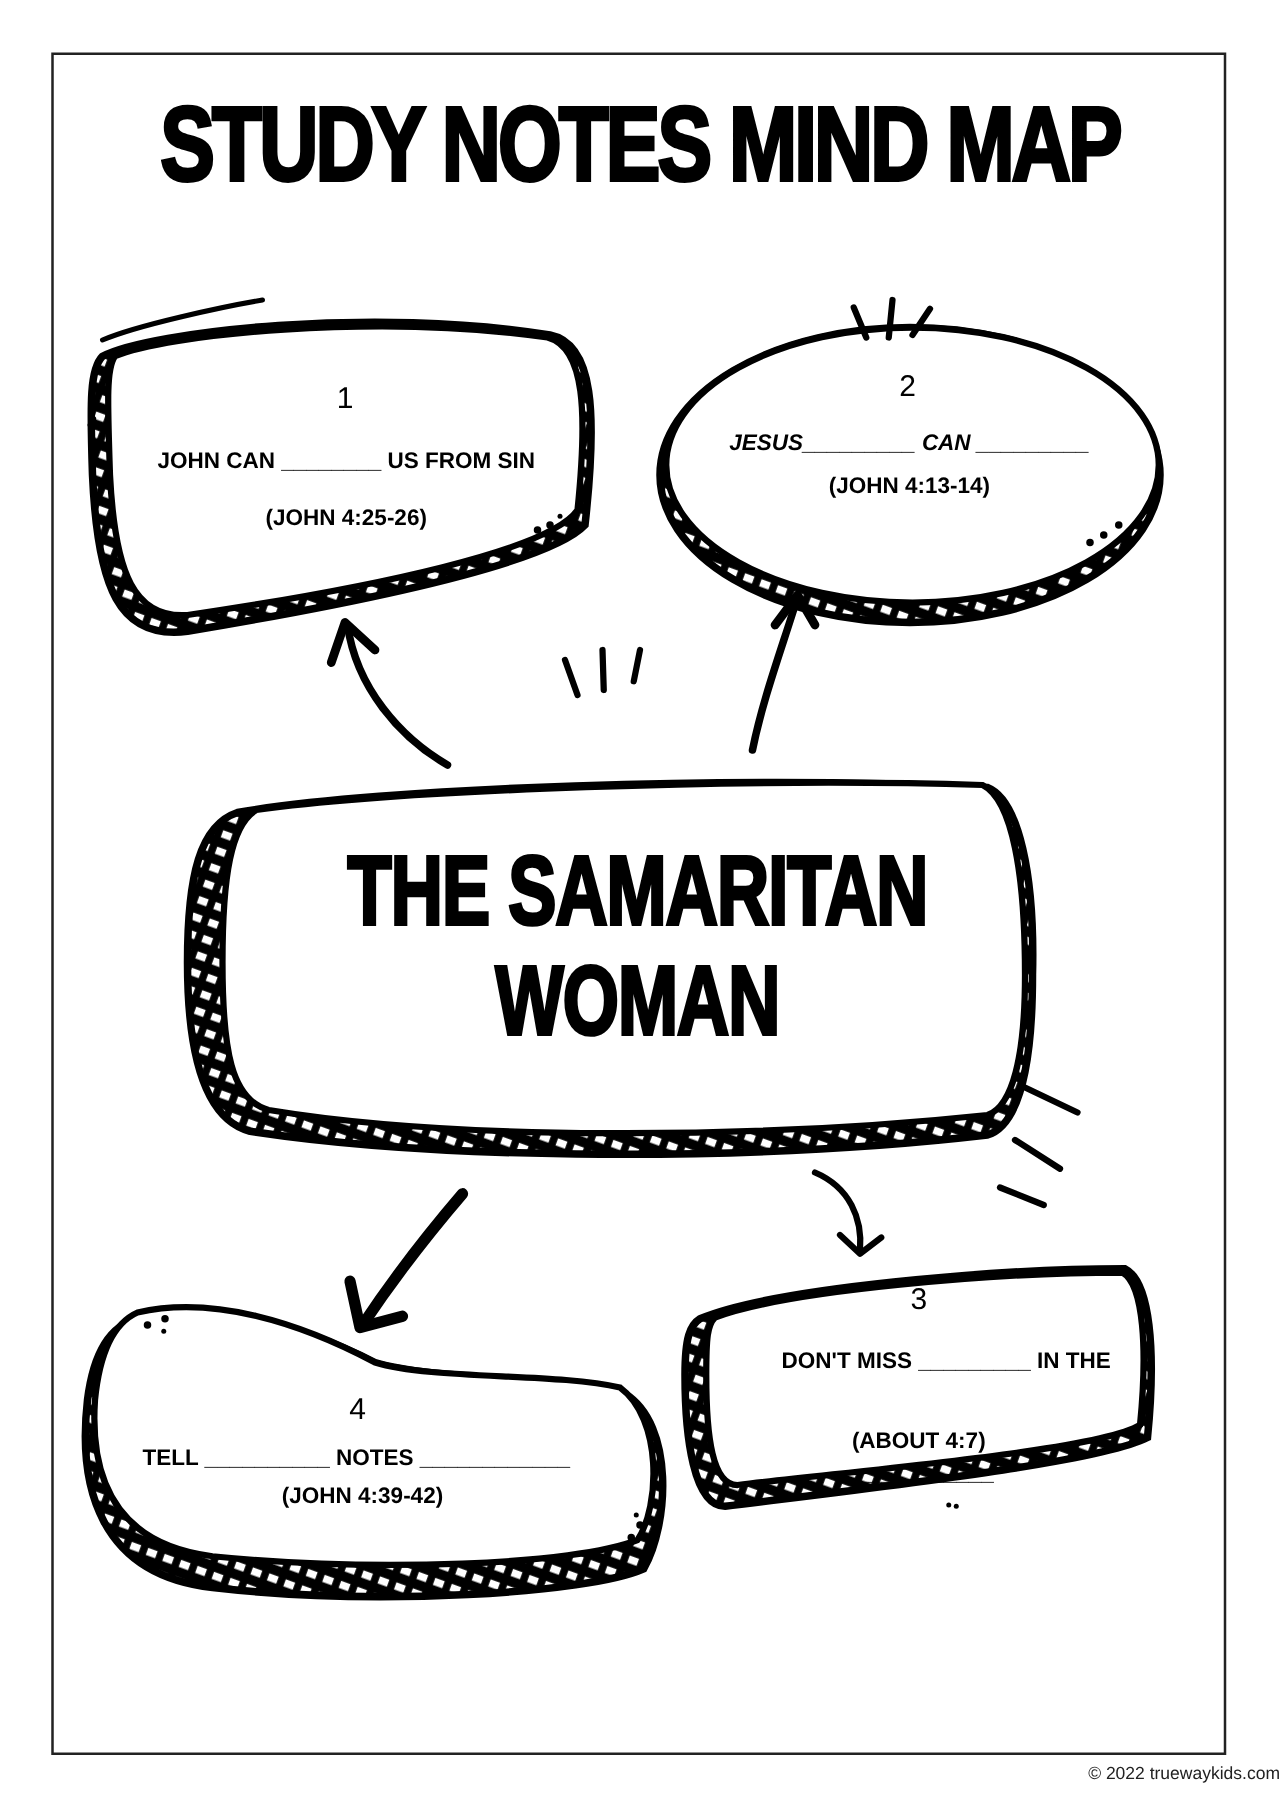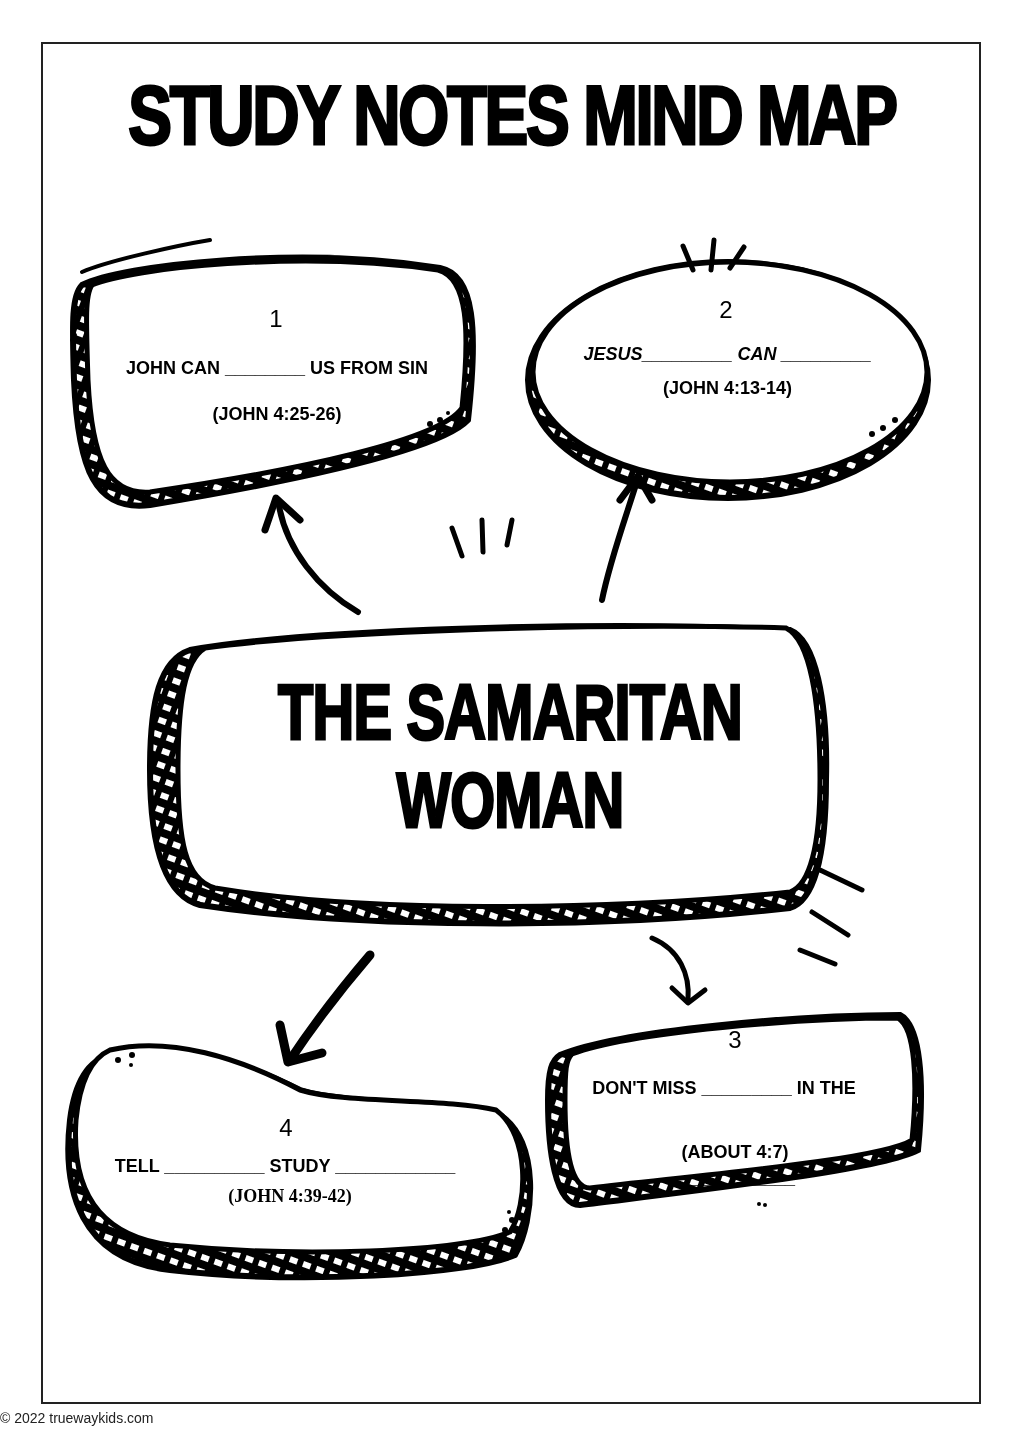--- a/index.html
+++ b/index.html
@@ -3,21 +3,21 @@
 <meta charset="utf-8">
 <style>
   html,body{margin:0;padding:0;background:#fff;}
   body{width:1024px;height:1447px;position:relative;overflow:hidden;font-family:"Liberation Sans",sans-serif;color:#000;}
   .frame{position:absolute;left:41px;top:42px;width:940px;height:1362px;border:2px solid #222;box-sizing:border-box;}
   .title{position:absolute;left:0;width:1024px;top:70px;text-align:center;font-family:"Liberation Sans",sans-serif;font-weight:900;font-size:84px;line-height:90px;letter-spacing:-3px;transform:scaleX(0.78);transform-origin:center;-webkit-text-stroke:3px #000;}
   svg.art{position:absolute;left:0;top:0;width:1024px;height:1447px;}
   .num{position:absolute;font-family:"Liberation Sans",sans-serif;font-size:24px;text-align:center;}
   .line{position:absolute;font-family:"Liberation Sans",sans-serif;font-weight:700;font-size:18px;text-align:center;white-space:nowrap;}
   .center-title{position:absolute;left:190px;width:640px;top:668px;text-align:center;font-family:"Liberation Sans",sans-serif;font-weight:900;font-size:78px;line-height:88px;transform:scaleX(0.74);transform-origin:center;-webkit-text-stroke:3px #000;letter-spacing:-1px;}
-  .footer{position:absolute;left:0;width:1024px;top:1410px;text-align:left;font-size:14px;color:#222;}
+  .footer{position:absolute;left:0;width:1024px;top:1410px;text-align:right;font-size:14px;color:#222;}
 </style>
 </head>
 <body>
 
 <div class="frame"></div>
 
 <div class="title">STUDY NOTES MIND MAP</div>
 
 <svg class="art" viewBox="0 0 1024 1447">
   <defs>
@@ -103,21 +103,21 @@
 <div class="num" style="left:706px;top:296px;width:40px;">2</div>
 <div class="line" style="left:540px;top:344px;width:375px;font-style:italic;">JESUS_________ CAN _________</div>
 <div class="line" style="left:540px;top:378px;width:375px;">(JOHN 4:13-14)</div>
 
 <div class="center-title">
   <div>THE SAMARITAN</div>
   <div>WOMAN</div>
 </div>
 
 <div class="num" style="left:715px;top:1026px;width:40px;">3</div>
-<div class="line" style="left:539px;top:1078px;width:370px;">DON'T MISS _________ IN THE</div>
+<div class="line" style="left:572px;top:1078px;width:370px;">DON'T MISS _________ IN THE</div>
 <div class="line" style="left:555px;top:1168px;width:360px;">____________</div>
 <div class="line" style="left:555px;top:1142px;width:360px;">(ABOUT 4:7)</div>
 
 <div class="num" style="left:266px;top:1114px;width:40px;">4</div>
-<div class="line" style="left:80px;top:1156px;width:410px;">TELL __________ STUDY ____________</div>
-<div class="line" style="left:80px;top:1186px;width:420px;font-family:Liberation Serif, serif;">(JOHN 4:39-42)</div>
+<div class="line" style="left:80px;top:1156px;width:410px;">TELL __________ NOTES ____________</div>
+<div class="line" style="left:80px;top:1186px;width:420px;">(JOHN 4:39-42)</div>
 
 <div class="footer">© 2022 truewaykids.com</div>
 
 </body></html>

